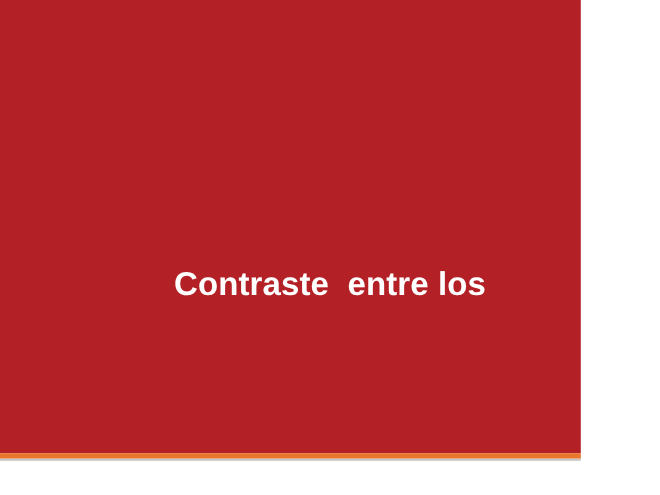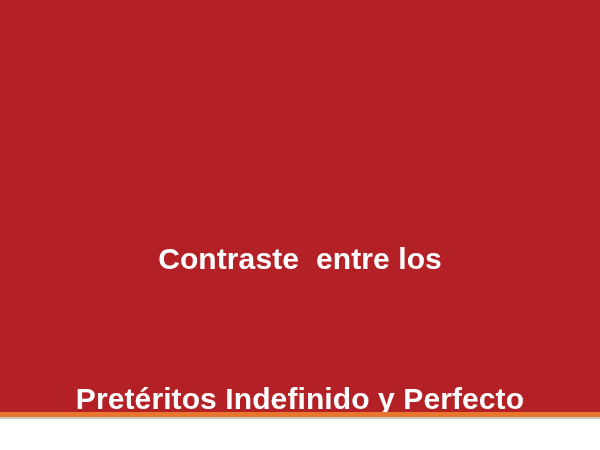--- a/index.html
+++ b/index.html
@@ -5,21 +5,21 @@
   html, body {
     margin: 0;
     padding: 0;
     background: #ffffff;
   }
   body {
     font-family: "Liberation Sans", sans-serif;
   }
   #slide {
     position: relative;
-    width: 600px;
+    width: 528px;
     height: 450px;
     overflow: hidden;
     background: #ffffff;
   }
   
   .slide-body {
     position: absolute;
     left: 0;
     top: 0;
     width: 600px;
@@ -70,21 +70,20 @@
   }
 </style>
 </head>
 <body>
 
 <div id="slide">
 
   <div class="slide-body">
     <div class="title-block">
       <span class="title-line">Contraste  entre los</span>
-      <span class="title-line">Pretéritos Indefinido y Perfecto</span>
     </div>
   </div>
 
   <div class="accent-orange"></div>
   <div class="accent-grey"></div>
 
   <div class="footer">
 
     
 

